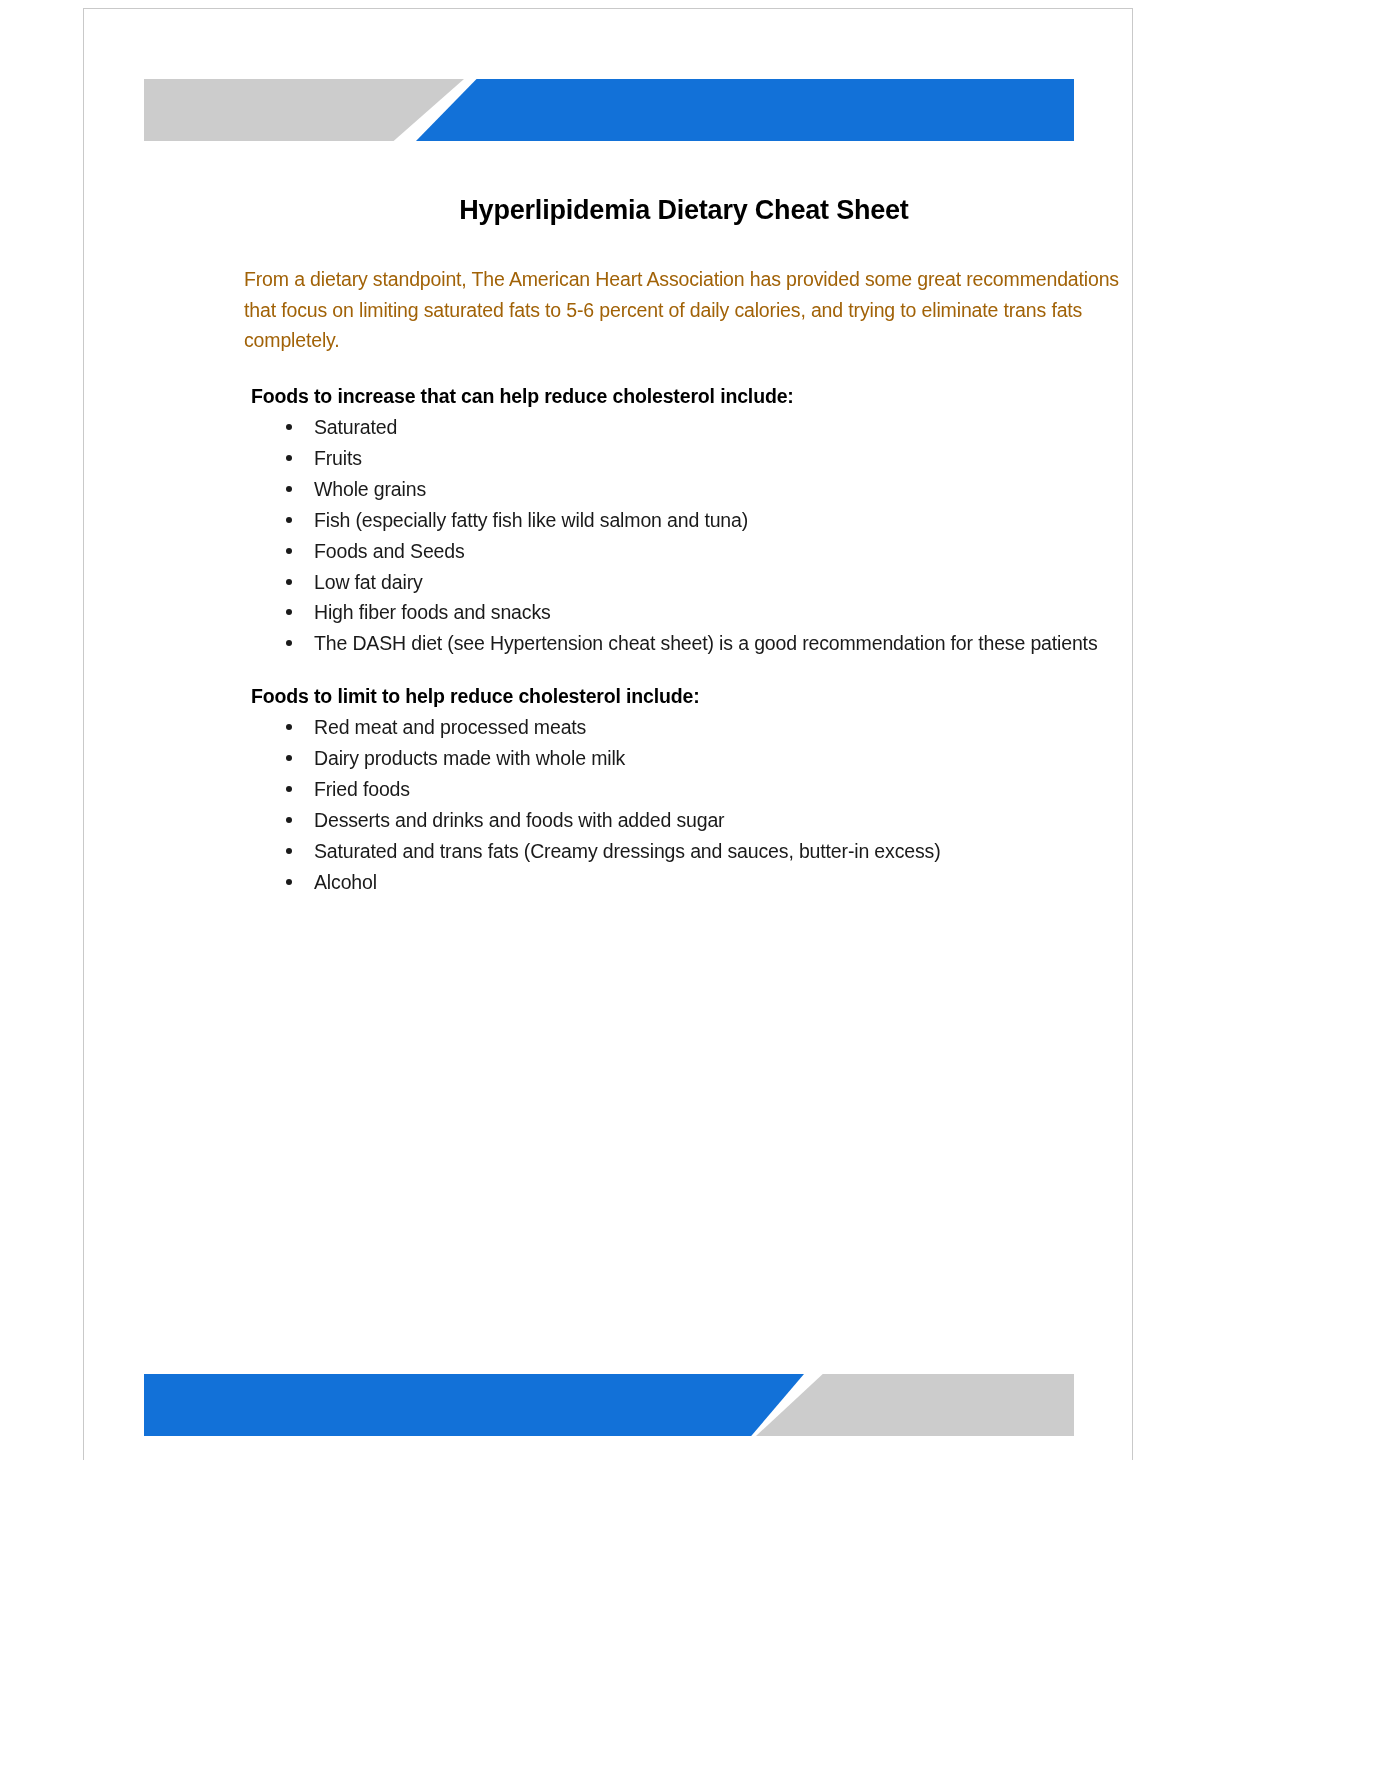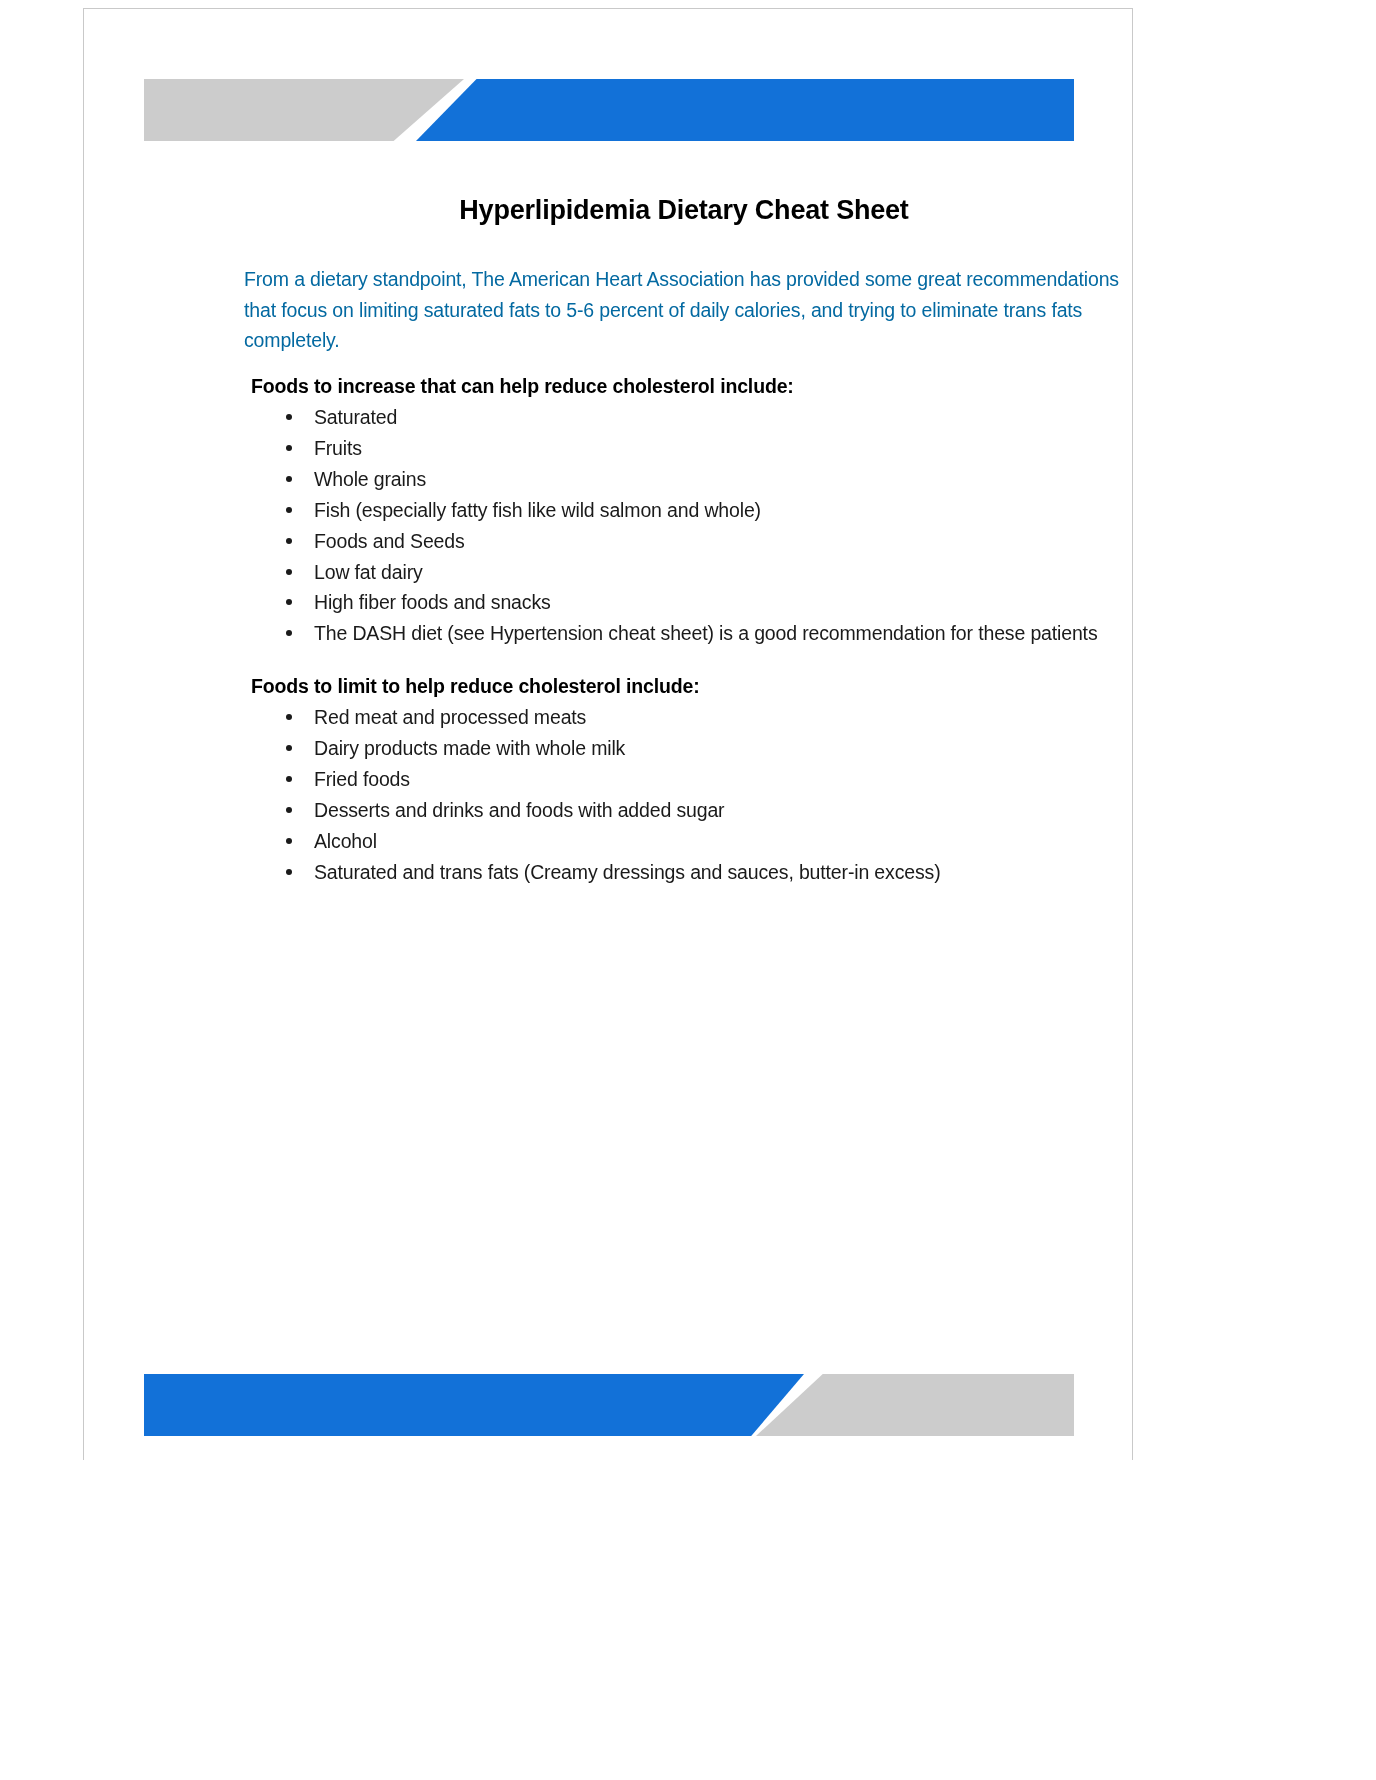--- a/index.html
+++ b/index.html
@@ -85,22 +85,22 @@
     font-weight: bold;
     text-align: center;
     color: #000000;
     letter-spacing: -0.2px;
     margin: 0 0 38px 0;
     line-height: 1.2;
   }
   .para {
     font-size: 19.5px;
     line-height: 1.55;
-    color: #0369a1;
-    margin: 0 0 20px 0;
+    color: #a16207;
+    margin: 0 0 30px 0;
     letter-spacing: -0.15px;
   }
   .section-heading {
     font-size: 19.5px;
     font-weight: bold;
     color: #000000;
     margin: 0 0 4px 7px;
     letter-spacing: -0.15px;
   }
   ul.bullets {
@@ -155,21 +155,21 @@
           <li>
             <span class="bullet-dot"></span>
             <span>Fruits</span>
           </li>
           <li>
             <span class="bullet-dot"></span>
             <span>Whole grains</span>
           </li>
           <li>
             <span class="bullet-dot"></span>
-            <span>Fish (especially fatty fish like wild salmon and whole)</span>
+            <span>Fish (especially fatty fish like wild salmon and tuna)</span>
           </li>
           <li>
             <span class="bullet-dot"></span>
             <span>Foods and Seeds</span>
           </li>
           <li>
             <span class="bullet-dot"></span>
             <span>Low fat dairy</span>
           </li>
           <li>
@@ -199,25 +199,25 @@
           <li>
             <span class="bullet-dot"></span>
             <span>Fried foods</span>
           </li>
           <li>
             <span class="bullet-dot"></span>
             <span>Desserts and drinks and foods with added sugar</span>
           </li>
           <li>
             <span class="bullet-dot"></span>
+            <span>Saturated and trans fats (Creamy dressings and sauces, butter-in excess)</span>
+          </li>
+          <li>
+            <span class="bullet-dot"></span>
             <span>Alcohol</span>
-          </li>
-          <li>
-            <span class="bullet-dot"></span>
-            <span>Saturated and trans fats (Creamy dressings and sauces, butter-in excess)</span>
           </li>
         </ul>
       </div>
 
     </div>
 
     <div class="banner banner-bottom">
       <div class="shape ftr-blue"></div>
       <div class="shape ftr-gray"></div>
     </div>

